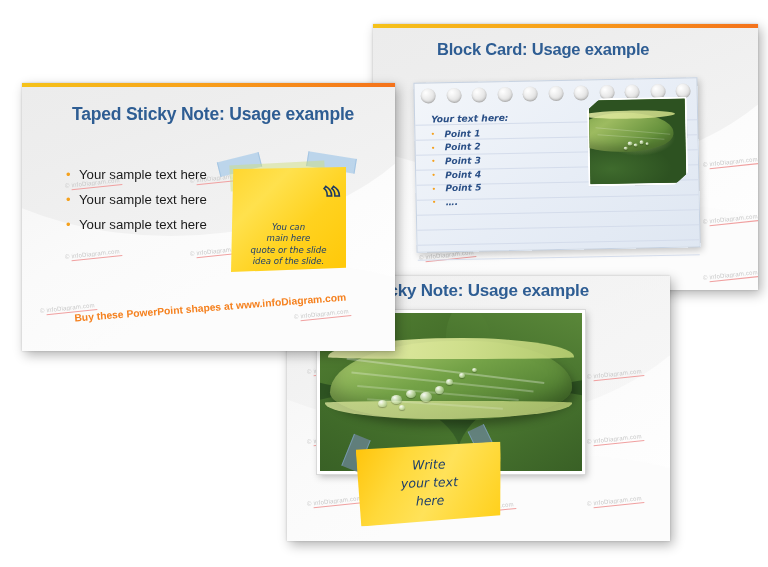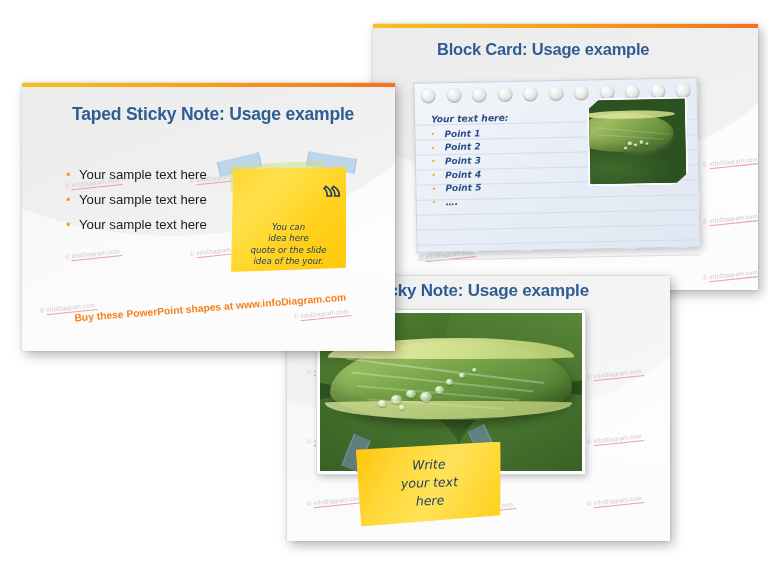--- a/index.html
+++ b/index.html
@@ -311,20 +311,20 @@
     <div class="tape" style="left:285px;top:72px;width:47px;height:15px;transform:rotate(9deg);"></div>
     <div style="position:absolute;left:208px;top:80px;width:95px;height:26px;
          background:rgba(205,222,120,.45);transform:rotate(-3deg);"></div>
 
     <div class="sticky" id="sticky1" style="left:209px;top:84px;width:115px;height:105px;
          clip-path:polygon(2% 2%,100% 0,100% 96%,0 100%);">
       <div class="qmark" id="s1q" style="right:6px;top:-4px;font-size:34px;letter-spacing:-2px;
            -webkit-text-stroke:1.6px #1d3a63;color:transparent;">”</div>
       <div class="stxt" id="s1text" style="top:35px;font-size:8.6px;margin-top:20px;">
           <div>You can</div>
-          <div>idea here</div>
+          <div>main here</div>
           <div>quote or the slide</div>
-          <div>idea of the your.</div>
+          <div>idea of the slide.</div>
         </div>
     </div>
   </div>
 
 </div>
 
 </body></html>

